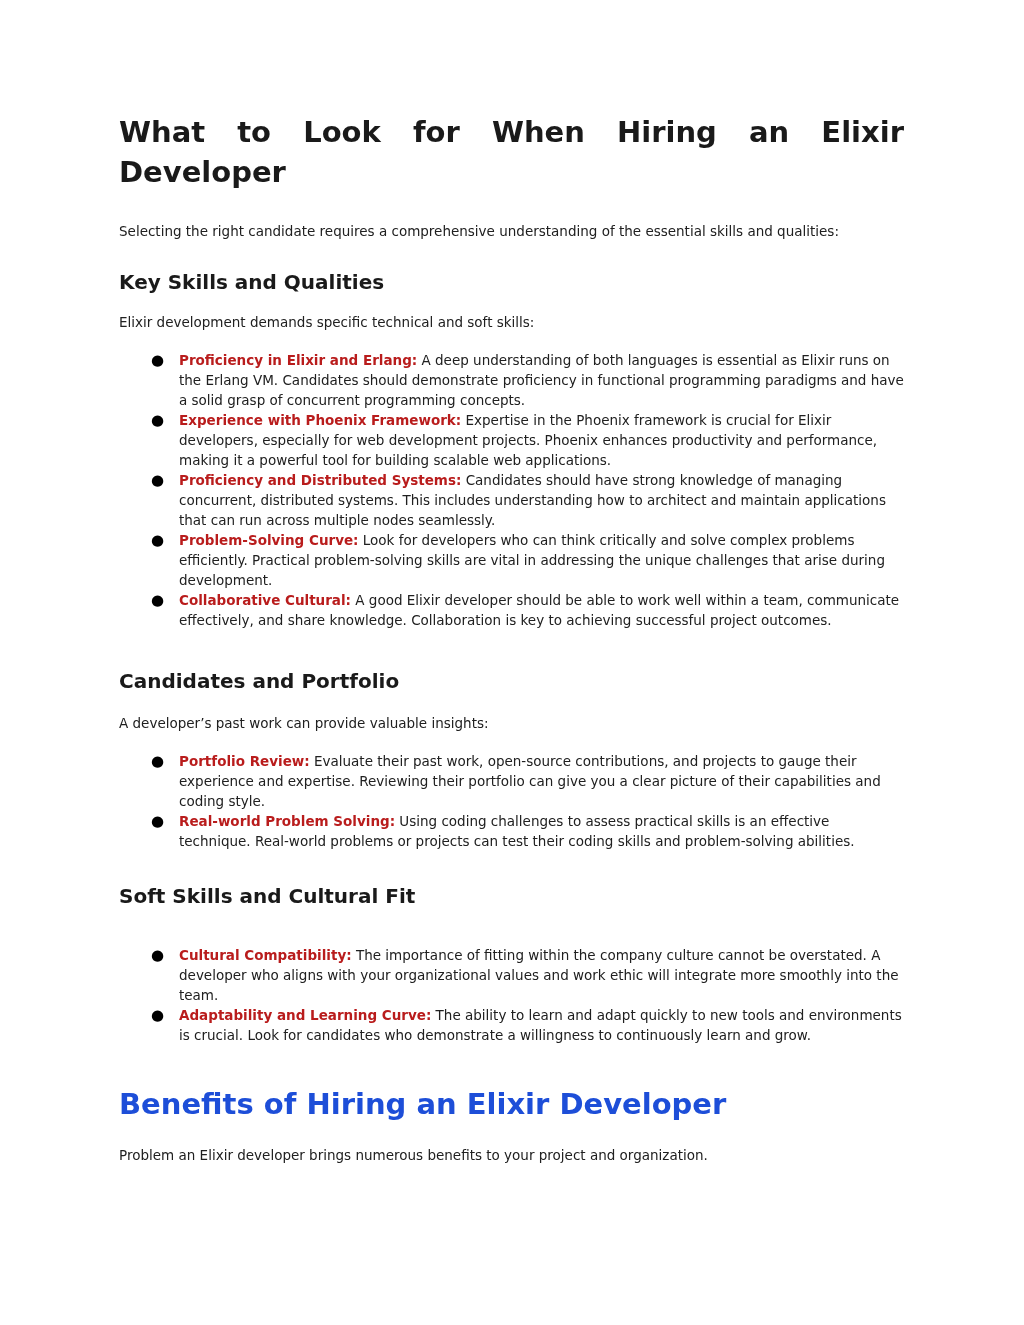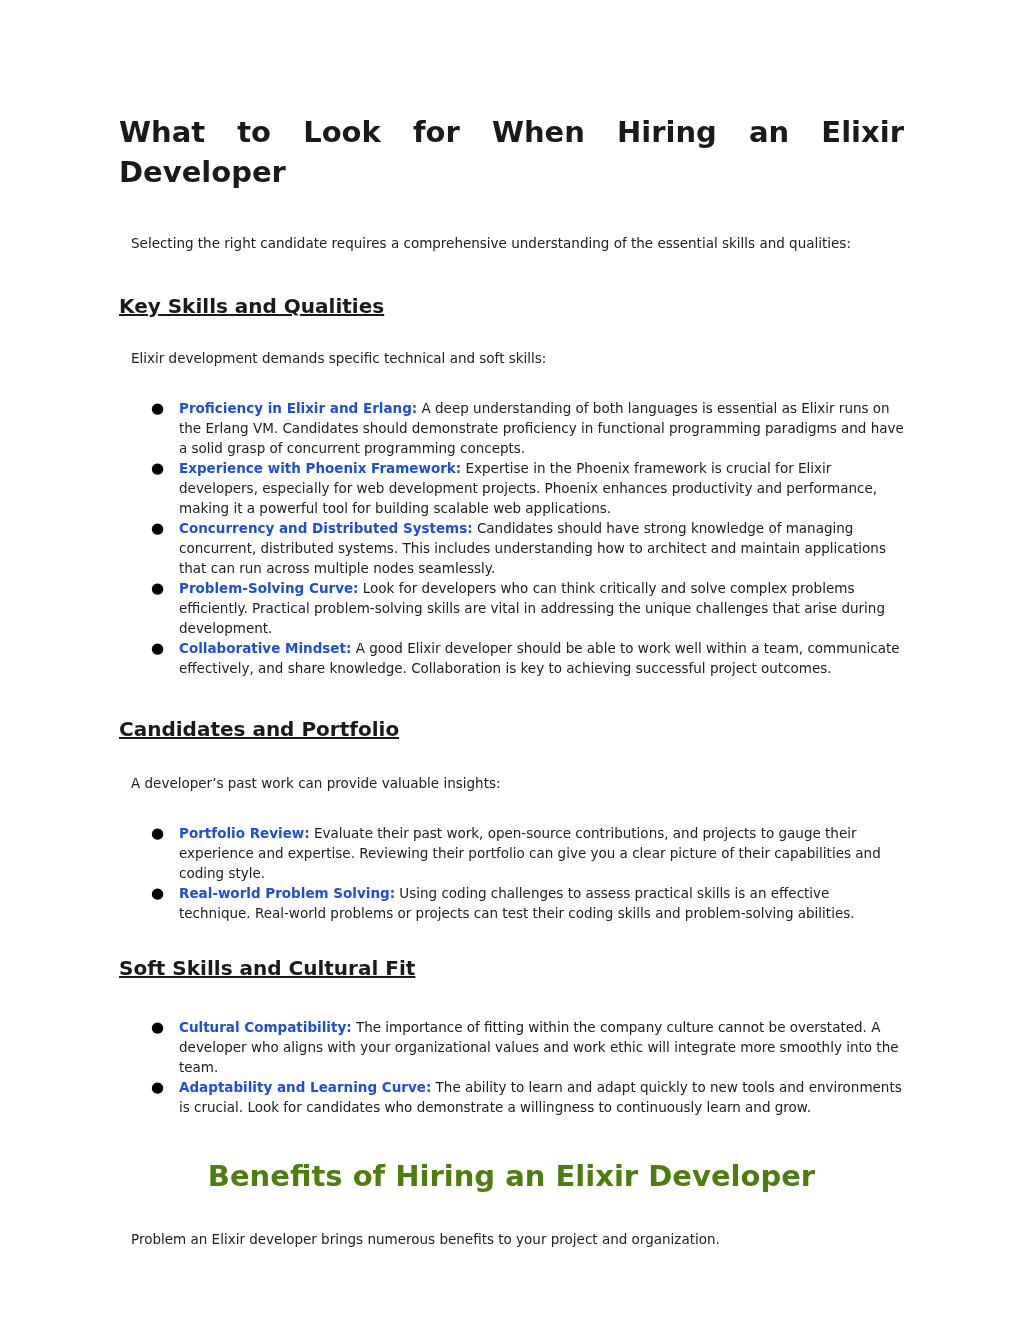--- a/index.html
+++ b/index.html
@@ -39,37 +39,36 @@
     text-align: justify;
     text-align-last: left;
     letter-spacing: 0px;
     color: #1a1a1a;
   }
   h1.doc-title-2 {
     font-size: 29px;
     line-height: 38px;
     font-weight: bold;
     margin: 0;
-    text-align: center;
-    color: #4d7c0f;
+    text-align: left;
+    color: #1d4ed8;
   }
   h2.section-h {
     font-size: 20px;
     line-height: 28px;
     font-weight: bold;
     margin: 0;
     color: #1a1a1a;
-    text-decoration: underline;
   }
 
   
   p.body {
     font-size: 13.5px;
     line-height: 20px;
-    margin: 12px;
+    margin: 0;
     color: #202020;
   }
 
   
   ul.bullets {
     margin: 0;
     padding: 0 0 0 0;
     list-style: none;
   }
   ul.bullets > li {
@@ -84,21 +83,21 @@
     position: absolute;
     left: 32px;
     top: 0;
     width: 12px;
     line-height: 20px;
     font-size: 15px;
     color: #000;
   }
   li .lead {
     font-weight: bold;
-    color: #1d4ed8;
+    color: #b91c1c;
   }
 
   
   .sp-title-intro { height: 29px; }
   .sp-intro-h2    { height: 27px; }
   .sp-h2-lead     { height: 16px; }
   .sp-lead-list   { height: 18px; }
   .sp-list-h2     { height: 37px; }
   .sp-h2b-lead    { height: 18px; }
   .sp-list-h2b    { height: 31px; }
@@ -132,29 +131,29 @@
       <li>
         <span class="dot">●</span>
         <span class="lead">Proficiency in Elixir and Erlang:</span><span> A deep understanding of both languages is essential as Elixir runs on the Erlang VM. Candidates should demonstrate proficiency in functional programming paradigms and have a solid grasp of concurrent programming concepts.</span>
       </li>
       <li>
         <span class="dot">●</span>
         <span class="lead">Experience with Phoenix Framework:</span><span> Expertise in the Phoenix framework is crucial for Elixir developers, especially for web development projects. Phoenix enhances productivity and performance, making it a powerful tool for building scalable web applications.</span>
       </li>
       <li>
         <span class="dot">●</span>
-        <span class="lead">Concurrency and Distributed Systems:</span><span> Candidates should have strong knowledge of managing concurrent, distributed systems. This includes understanding how to architect and maintain applications that can run across multiple nodes seamlessly.</span>
+        <span class="lead">Proficiency and Distributed Systems:</span><span> Candidates should have strong knowledge of managing concurrent, distributed systems. This includes understanding how to architect and maintain applications that can run across multiple nodes seamlessly.</span>
       </li>
       <li>
         <span class="dot">●</span>
         <span class="lead">Problem-Solving Curve:</span><span> Look for developers who can think critically and solve complex problems efficiently. Practical problem-solving skills are vital in addressing the unique challenges that arise during development.</span>
       </li>
       <li>
         <span class="dot">●</span>
-        <span class="lead">Collaborative Mindset:</span><span> A good Elixir developer should be able to work well within a team, communicate effectively, and share knowledge. Collaboration is key to achieving successful project outcomes.</span>
+        <span class="lead">Collaborative Cultural:</span><span> A good Elixir developer should be able to work well within a team, communicate effectively, and share knowledge. Collaboration is key to achieving successful project outcomes.</span>
       </li>
     </ul>
 
     <div class="sp-list-h2"></div>
 
     <h2 class="section-h">Candidates and Portfolio</h2>
 
     <div class="sp-h2b-lead"></div>
 
     <p class="body">A developer’s past work can provide valuable insights:</p>

